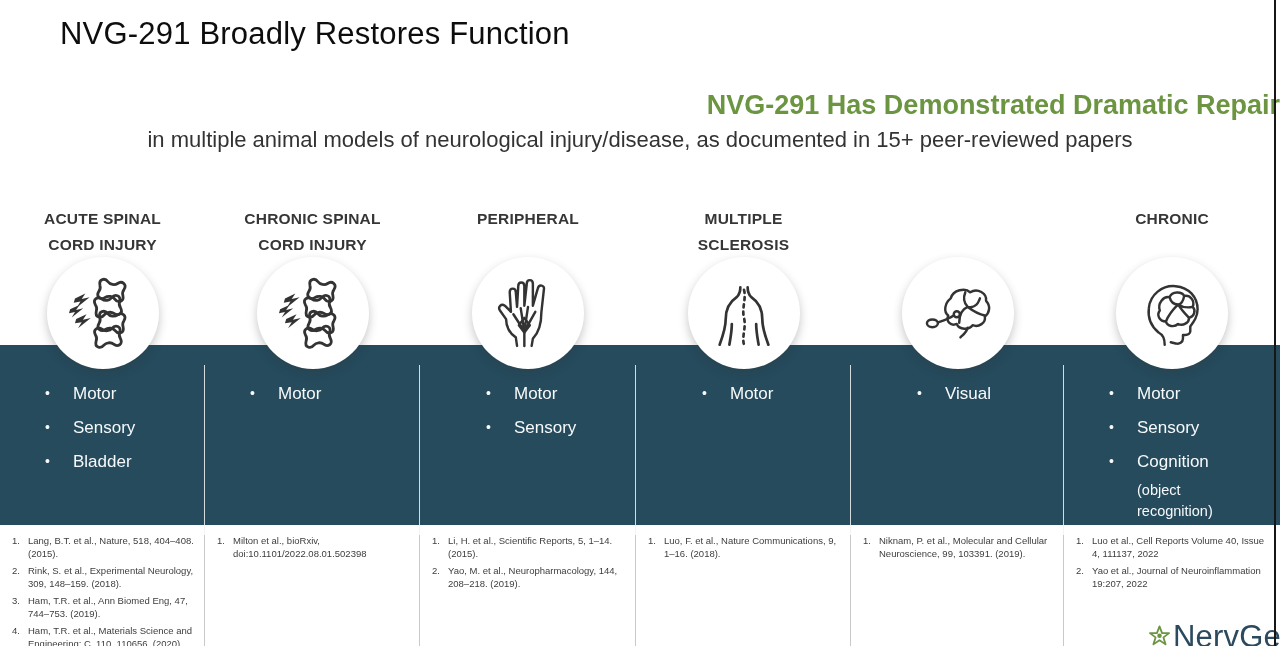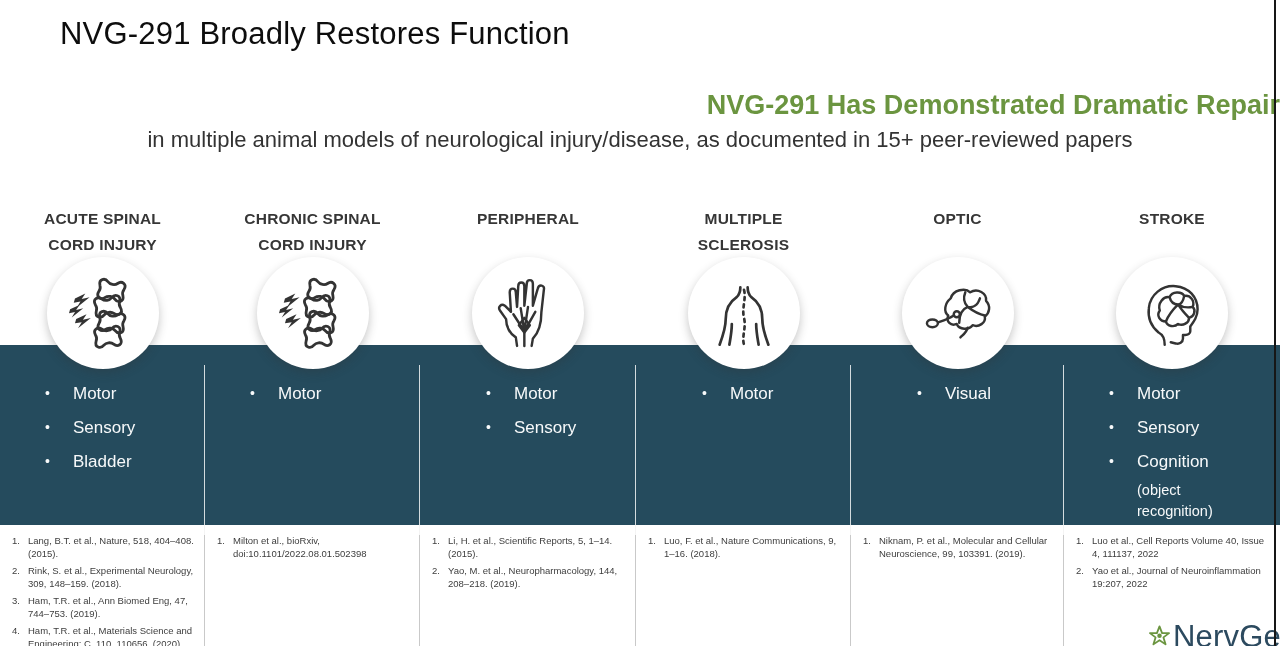--- a/index.html
+++ b/index.html
@@ -170,24 +170,23 @@
         <div>CORD INJURY</div>
       </div>
       <div class="header-cell">
         <div>PERIPHERAL</div>
       </div>
       <div class="header-cell">
         <div>MULTIPLE</div>
         <div>SCLEROSIS</div>
       </div>
       <div class="header-cell">
-        <div>OPTIC</div>
-      </div>
-      <div class="header-cell">
-        <div>STROKE</div>
+      </div>
+      <div class="header-cell">
+        <div>CHRONIC</div>
       </div>
     </div>
   <div class="grid circles-grid" id="circles-grid">
       <div>
         <div class="circle">
           <svg viewBox="0 0 64 64">
     <g fill="none" stroke="#333333" stroke-width="2.3" stroke-linecap="round" stroke-linejoin="round">
       <g transform="translate(39,13) rotate(10)">
                 <path d="M-10 -2 C-12 -7 -7 -9 -4 -6 C-2 -4 2 -4 4 -6 C7 -9 12 -7 10 -2 C9 0 9 1 10 3 C12 8 7 10 4 7 C2 5 -2 5 -4 7 C-7 10 -12 8 -10 3 C-9 1 -9 0 -10 -2 Z"></path>
               </g>

